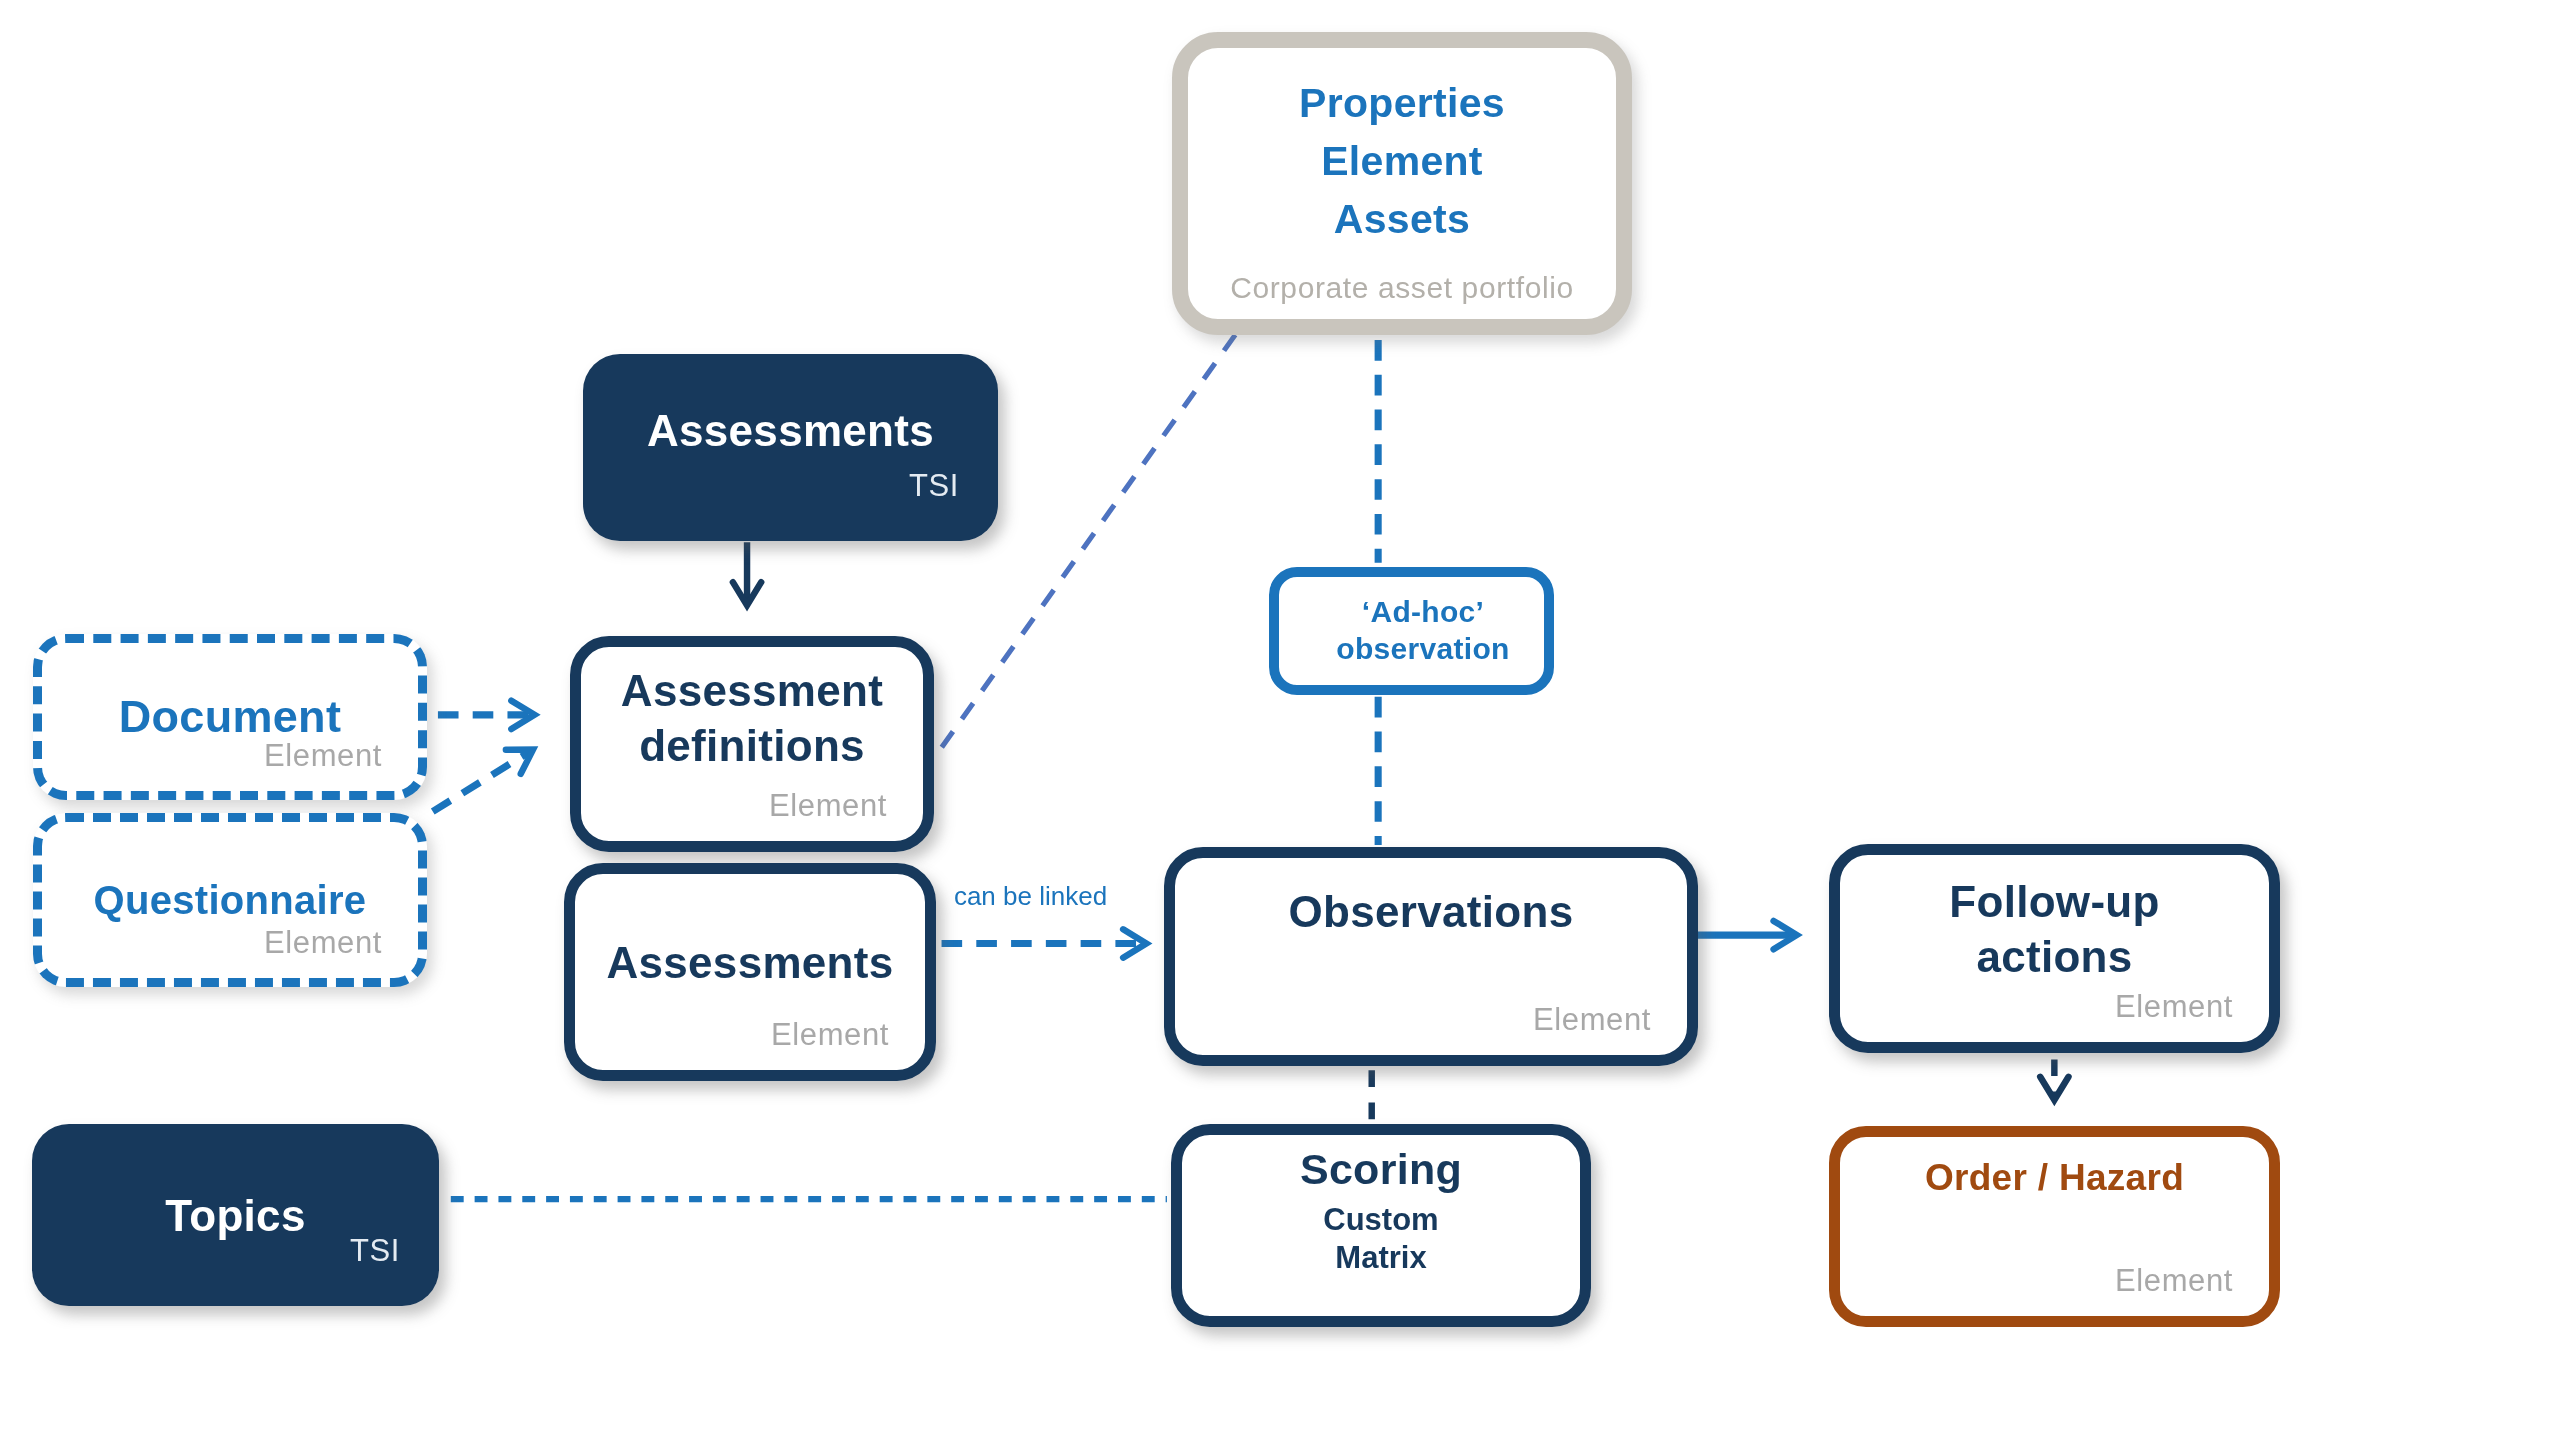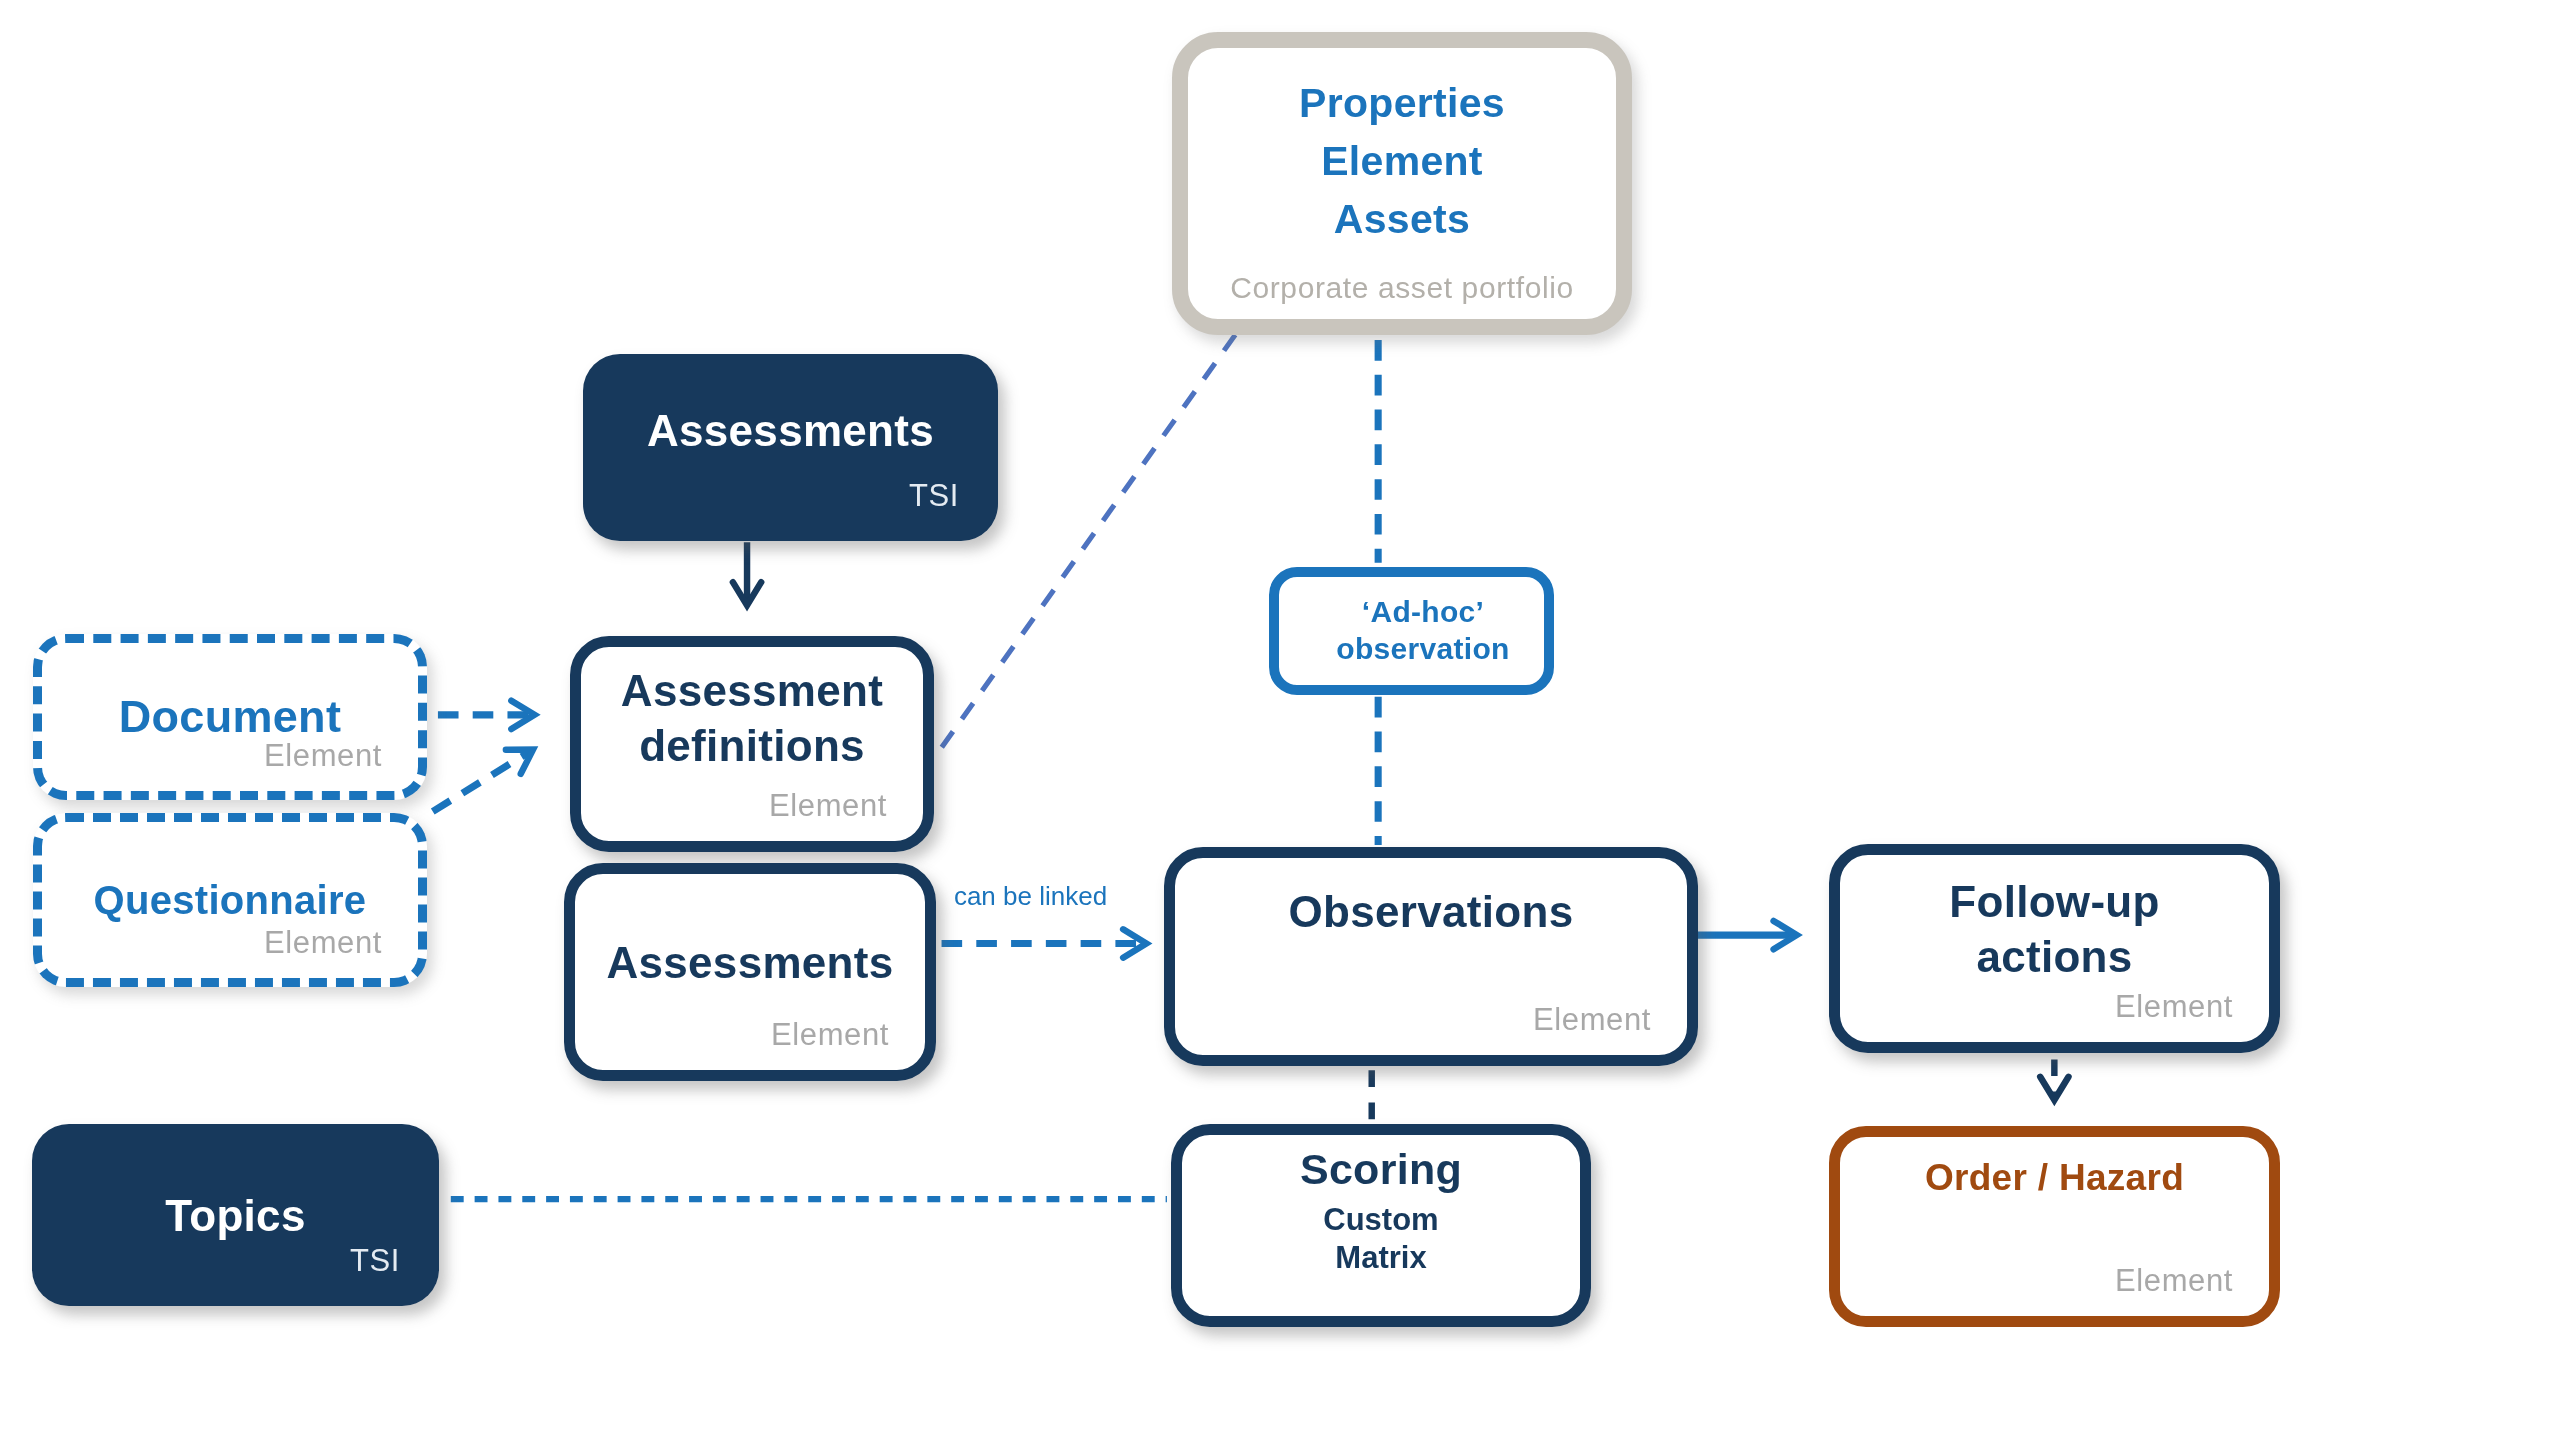--- a/index.html
+++ b/index.html
@@ -22,21 +22,21 @@
   .outline-blue{border:10.3px solid var(--blue); border-radius:28px;padding-left:23px;}
   .outline-brown{border:11px solid var(--brown); border-radius:37px;}
   .dashed-blue{border:9.7px dashed var(--blue); border-radius:33px;}
   .filled-navy{background:var(--navy); border-radius:37px;}
 
   .title{font-weight:bold; color:var(--navy); text-align:center; line-height:1.25; letter-spacing:0.3px;}
   .title.blue{color:var(--blue);}
   .title.white{color:#ffffff;}
   .title.brown{color:var(--brown);}
   .tag{position:absolute; right:36px; bottom:16.7px; font-size:31px; font-weight:300; color:var(--text_gray); letter-spacing:0.6px;}
-  .tag.on-navy{color:var(--tag_on_navy); right:39px; bottom:27px;}
+  .tag.on-navy{color:var(--tag_on_navy); right:39px; bottom:37px;}
   .caption{font-size:30px; font-weight:300; color:#b3b0aa; text-align:left; letter-spacing:0.6px;}
 
   .flex-center{display:flex; flex-direction:column; align-items:center; justify-content:center;}
   .flex-top{display:flex; flex-direction:column; align-items:center;}
 
   
   .n-properties{left:1172px; top:32px; width:460px; height:303px; padding-top:26px;}
   .n-properties .title{font-size:41px; line-height:1.42;text-align:center;}
   .n-properties .caption{margin-top:auto; margin-bottom:14px;}
   .n-assessments-tsi{left:583px; top:354px; width:415px; height:187px; padding-bottom:35px;}

